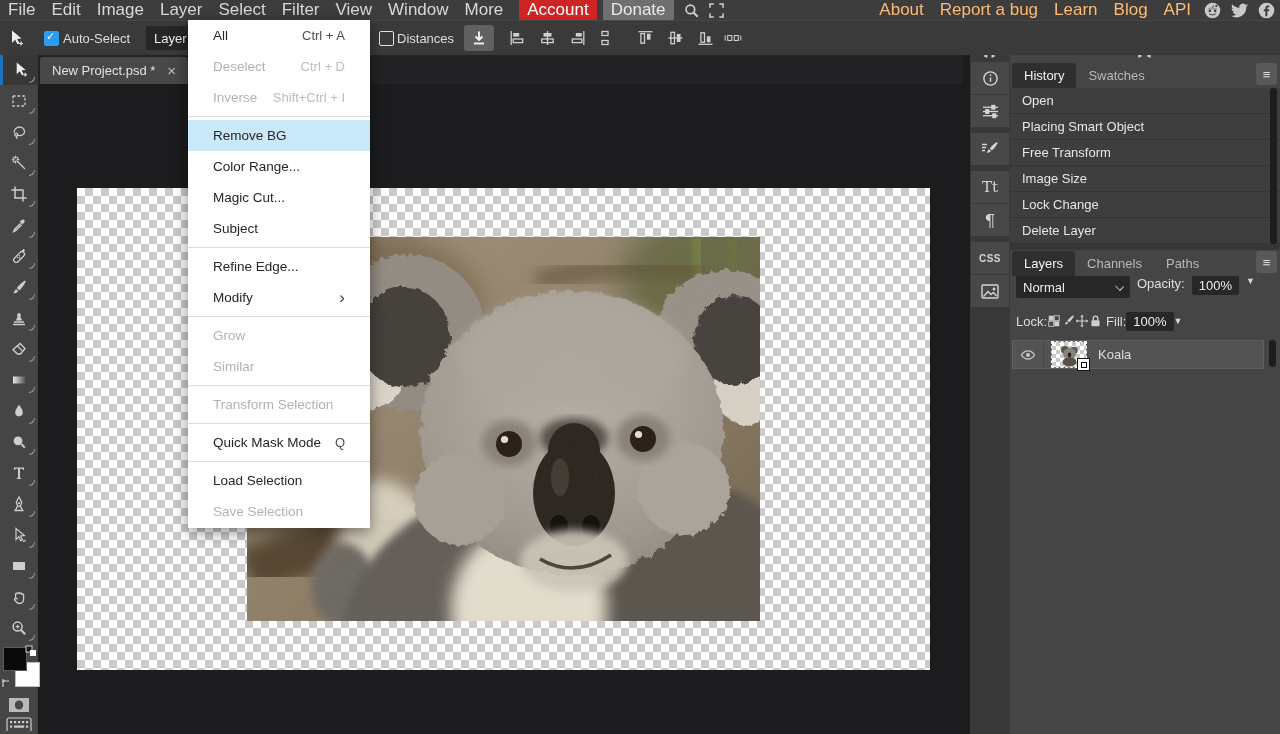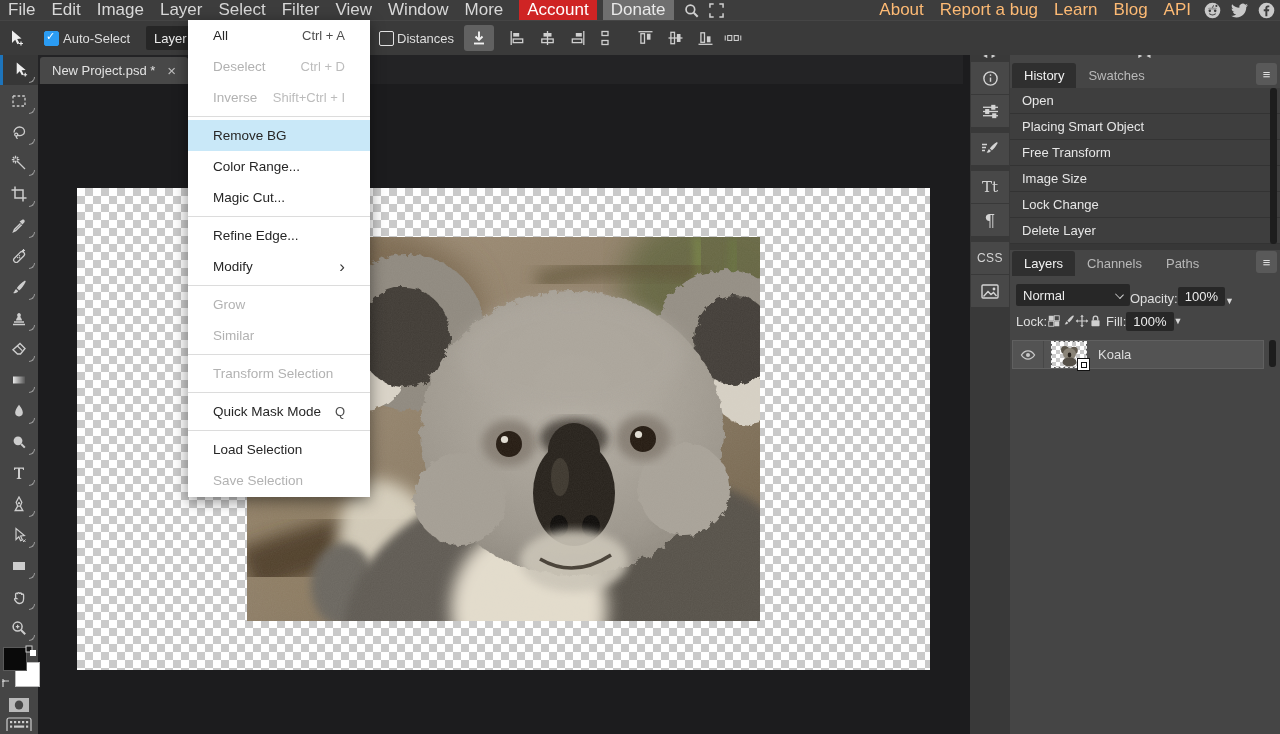--- a/index.html
+++ b/index.html
@@ -70,21 +70,21 @@
   .tabbar{height:26px;display:flex;align-items:flex-end;position:relative;padding-left:2px}
   .ptab{padding:5px 12px;font-size:13px;color:#b9b9b9}
   .ptab.active{background:#2f2f2f;color:#f2f2f2;border-radius:3px 3px 0 0}
   .pmenu{position:absolute;right:3px;top:1px;width:21px;height:22px;background:#595959;border-radius:3px;
     color:#e0e0e0;font-size:13px;display:flex;align-items:center;justify-content:center}
   .hrows{position:relative}
   .hrow{height:26px;line-height:26px;background:#3e3e3e;border-bottom:1px solid #333;color:#e6e6e6;
     font-size:13px;padding-left:12px;box-sizing:border-box}
   .hscroll{position:absolute;right:3px;top:0;width:7px;height:100%;background:#1d1d1d;border-radius:3px}
   .secgap{height:6px;background:#373737}
-  .blendrow{height:30px;display:flex;align-items:flex-end;padding:0 6px;color:#dedede;font-size:13px}
+  .blendrow{height:30px;display:flex;align-items:flex-start;padding:0 6px;gap:7px;color:#dedede;font-size:13px}
   .blendsel{width:100px;height:22px;background:#272727;color:#ececec;display:flex;align-items:center;
     padding:0 7px;border-radius:2px;position:relative}
   .blendsel .vchev{position:absolute;right:7px;top:7px;width:6px;height:6px;border-right:1.6px solid #cfcfcf;
     border-bottom:1.6px solid #cfcfcf;transform:rotate(45deg) scale(1,.8)}
   .valbox{background:#272727;color:#ececec;padding:2px 7px;border-radius:2px}
   .dar{color:#d8d8d8;font-size:9px}
   .lockrow{height:30px;display:flex;align-items:center;padding:0 6px;gap:0;color:#dedede;font-size:13px}
   .layerrow{margin:4px 16px 0 2px;height:27px;background:#535353;border:1px solid #606060;display:flex;align-items:center;position:relative}
   .eyecell{width:30px;height:100%;display:flex;align-items:center;justify-content:center;border-right:1px solid #474747}
   .thumb{width:34px;height:25px;margin:0 12px 0 8px;position:relative;outline:1.5px dashed #f2f2f2;background-color:#fff;
@@ -533,20 +533,23 @@
   <div class="msep"></div>
   <div class="mrow hl">
     <span>Remove BG</span>
   </div>
   <div class="mrow">
     <span>Color Range...</span>
   </div>
   <div class="mrow">
     <span>Magic Cut...</span>
   </div>
+  <div class="mrow">
+    <span>Subject</span>
+  </div>
   <div class="msep"></div>
   <div class="mrow">
     <span>Refine Edge...</span>
   </div>
   <div class="mrow">
     <span>Modify</span>
     <span class="sub">›</span>
   </div>
   <div class="msep"></div>
   <div class="mrow dis">
@@ -599,21 +602,21 @@
     <svg width="18" height="16" viewBox="0 0 18 16">
         <path d="M16,1 C12.8,2.8 10,5.5 8.8,7.5 C9.7,8 10.4,8.7 10.8,9.5 C13,7.8 15.2,4.8 16.7,2 Z" fill="#d4d4d4"></path>
         <path d="M8,8.3 C6.8,8.8 7,10.5 5.6,11.5 C7.3,12 9.3,11.3 9.8,10.1 C9.4,9.3 8.8,8.6 8,8.3 Z" fill="#d4d4d4"></path>
         <path d="M1,3.5 h5 M1,6.5 h4 M1,9.5 h3" stroke="#d4d4d4" stroke-width="1.3"></path>
       </svg>
   </div>
   <div class="sgap"></div>
   <div class="sbox" style="font-family:'DejaVu Serif',serif;font-size:15px">Tt</div>
   <div class="sbox" style="font-family:'DejaVu Serif',serif;font-size:17px">¶</div>
   <div class="sgap"></div>
-  <div class="sbox" style="font-size:12px;font-weight:normal;letter-spacing:.5px">CSS</div>
+  <div class="sbox" style="font-size:10px;font-weight:bold;letter-spacing:.5px">CSS</div>
   <div class="sbox">
     <svg width="18" height="15" viewBox="0 0 18 15">
         <rect x="1" y="1" width="16" height="13" rx="1" fill="none" stroke="#d4d4d4" stroke-width="1.4"></rect>
         <circle cx="13" cy="5" r="1.4" fill="#d4d4d4"></circle>
         <path d="M2.5,12.5 L7,7.5 L10,10.5 L12.5,8.5 L15.5,12" fill="none" stroke="#d4d4d4" stroke-width="1.4"></path>
       </svg>
   </div>
 </div>
 
 <div class="rightcol">

